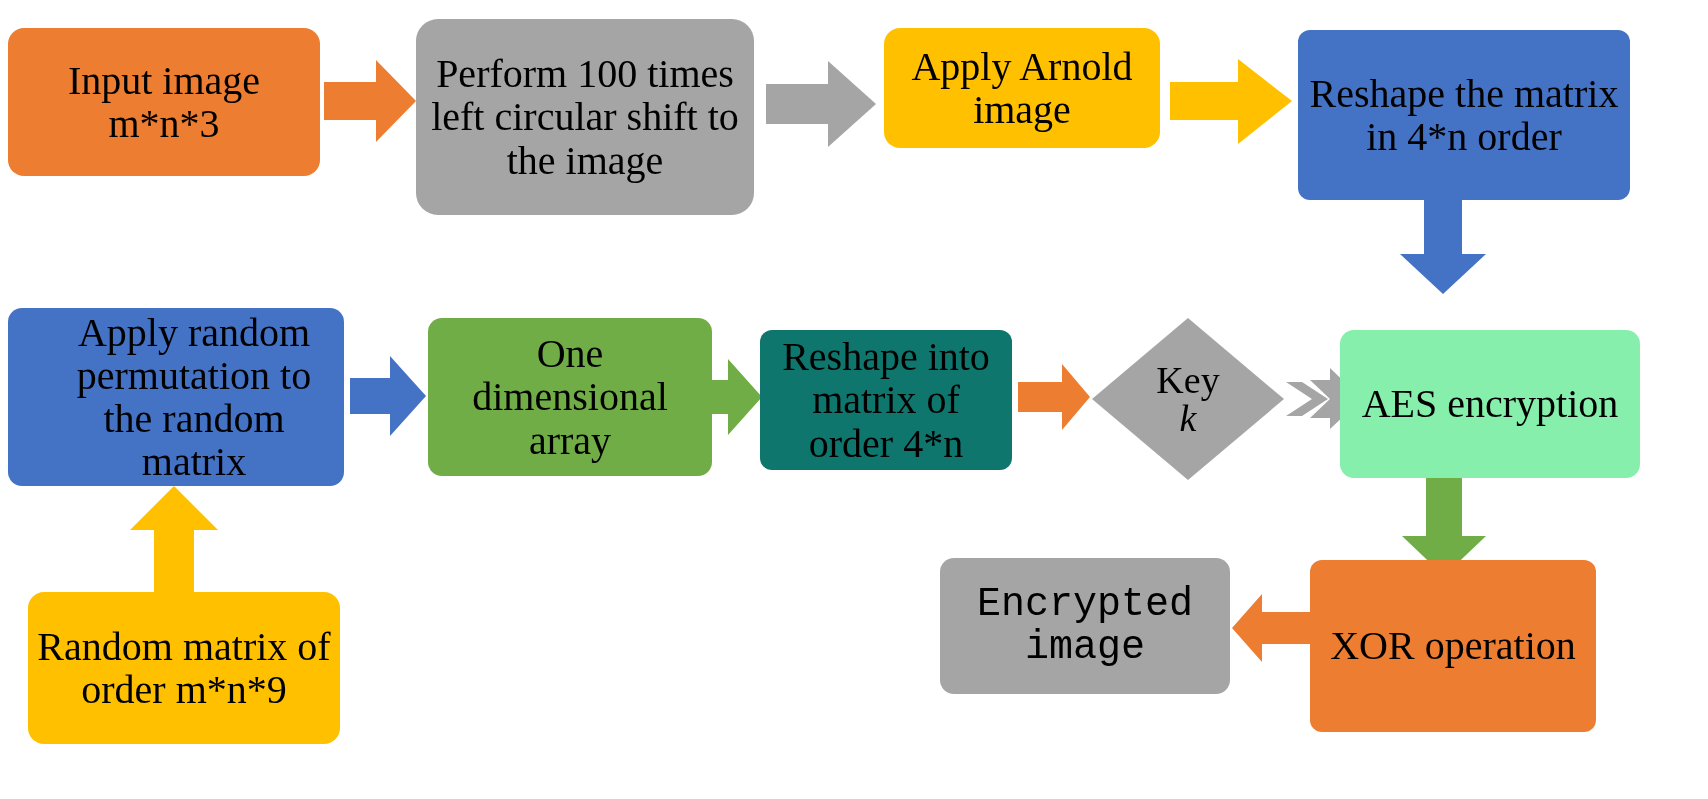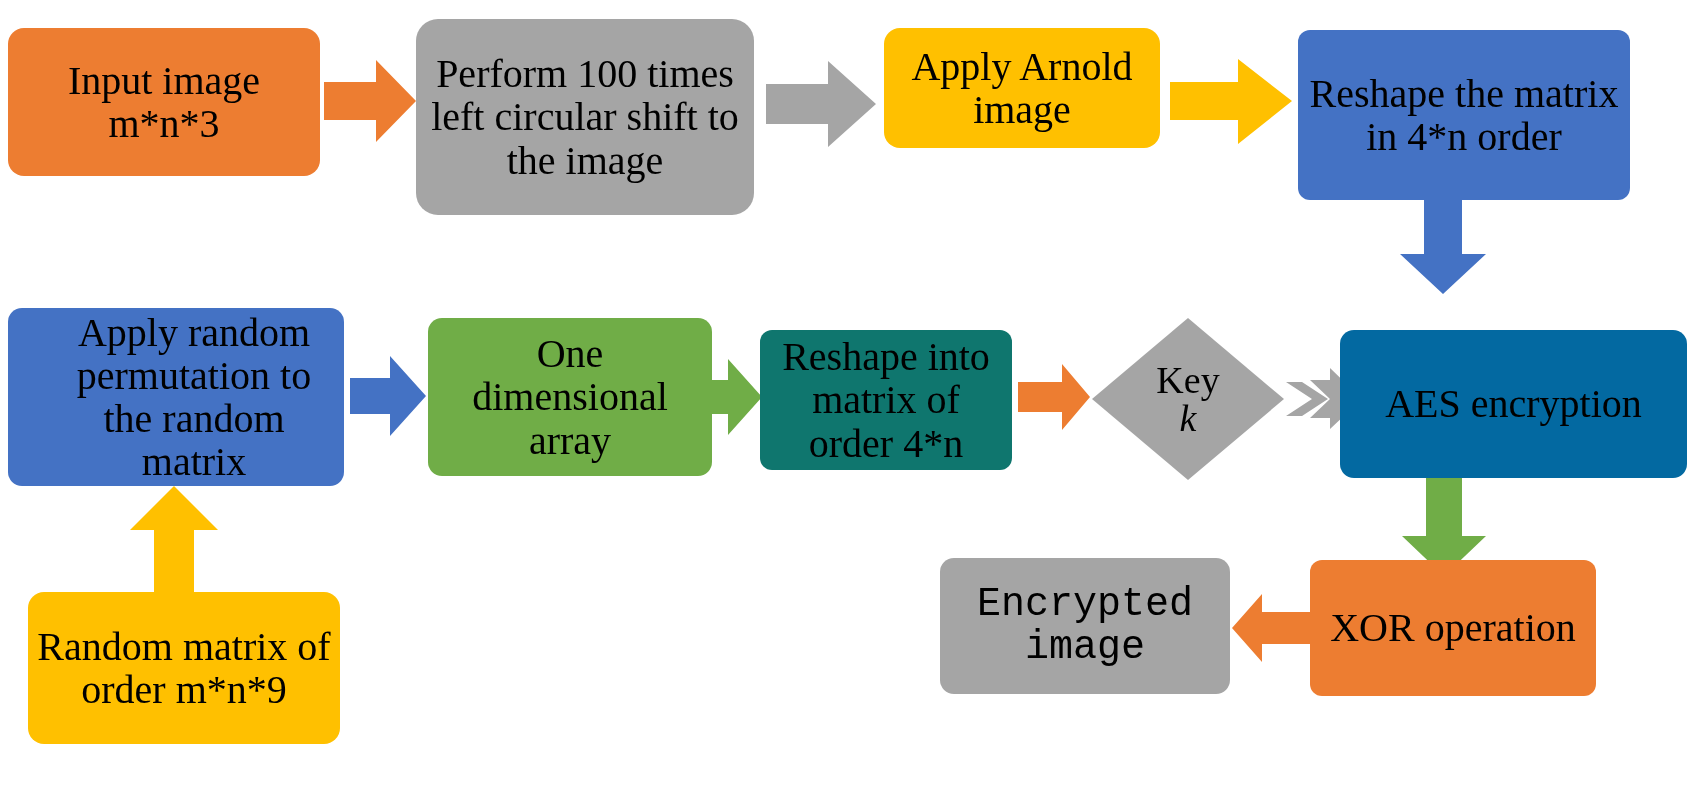--- a/index.html
+++ b/index.html
@@ -138,41 +138,41 @@
     </div>
   </div>
 
   <div class="arrow" style="left:1286px; top:368px; width:76px; height:62px;">
     <svg width="76" height="62" viewBox="0 0 76 62">
       <polygon points="0,14 16,14 42,31 16,48 0,48 26,31" fill="#A5A5A5"></polygon>
       <polygon points="24,12 44,12 44,0 76,31 44,61 44,50 24,50 44,31" fill="#A5A5A5"></polygon>
     </svg>
   </div>
 
-  <div class="node" style="left:1340px; top:330px; width:347px; height:148px; background:#0369a1; border-radius:14px;">
+  <div class="node" style="left:1340px; top:330px; width:300px; height:148px; background:#86efac; border-radius:14px;">
     <span class="txt">AES encryption</span>
   </div>
 
   <div class="arrow" style="left:1400px; top:478px; width:88px; height:98px;">
     <svg width="88" height="98" viewBox="0 0 88 98">
       <polygon points="26,0 62,0 62,58 86,58 44,98 2,58 26,58" fill="#70AD47"></polygon>
     </svg>
   </div>
 
   <div class="node" style="left:940px; top:558px; width:290px; height:136px; background:#A5A5A5; border-radius:14px;font-family:Liberation Mono, monospace;">
     <span class="txt">Encrypted image</span>
   </div>
 
   <div class="arrow" style="left:1232px; top:592px; width:78px; height:72px;">
     <svg width="78" height="72" viewBox="0 0 78 72">
       <polygon points="0,36 30,2 30,20 78,20 78,52 30,52 30,70" fill="#ED7D31"></polygon>
     </svg>
   </div>
 
-  <div class="node" style="left:1310px; top:560px; width:286px; height:136px; background:#ED7D31; border-radius:12px;">
+  <div class="node" style="left:1310px; top:560px; width:286px; height:172px; background:#ED7D31; border-radius:12px;">
     <span class="txt">XOR operation</span>
   </div>
 
   <div class="arrow" style="left:128px; top:486px; width:92px; height:106px;">
     <svg width="92" height="106" viewBox="0 0 92 106">
       <polygon points="46,0 90,44 66,44 66,106 26,106 26,44 2,44" fill="#FFC000"></polygon>
     </svg>
   </div>
 
   <div class="node" style="left:28px; top:592px; width:312px; height:152px; background:#FFC000; border-radius:16px;">

